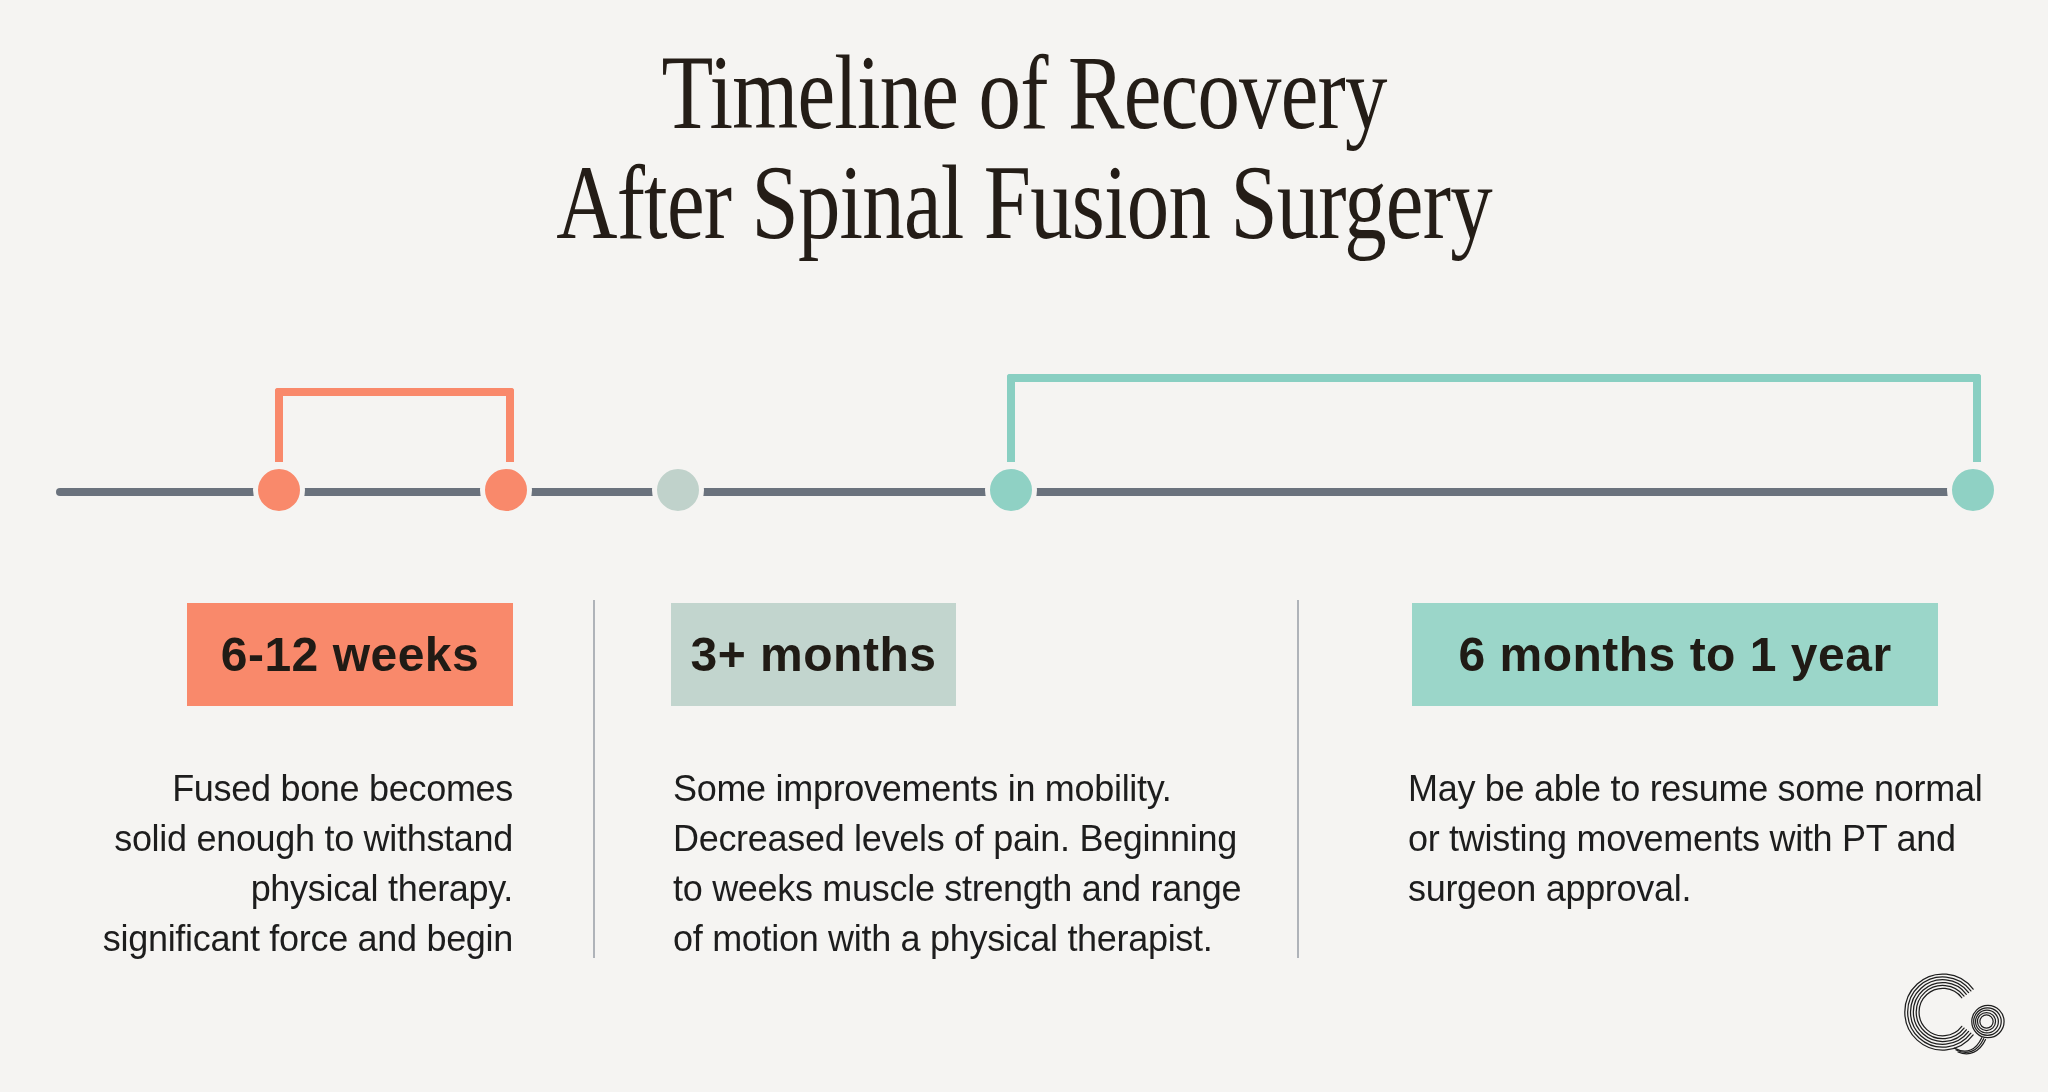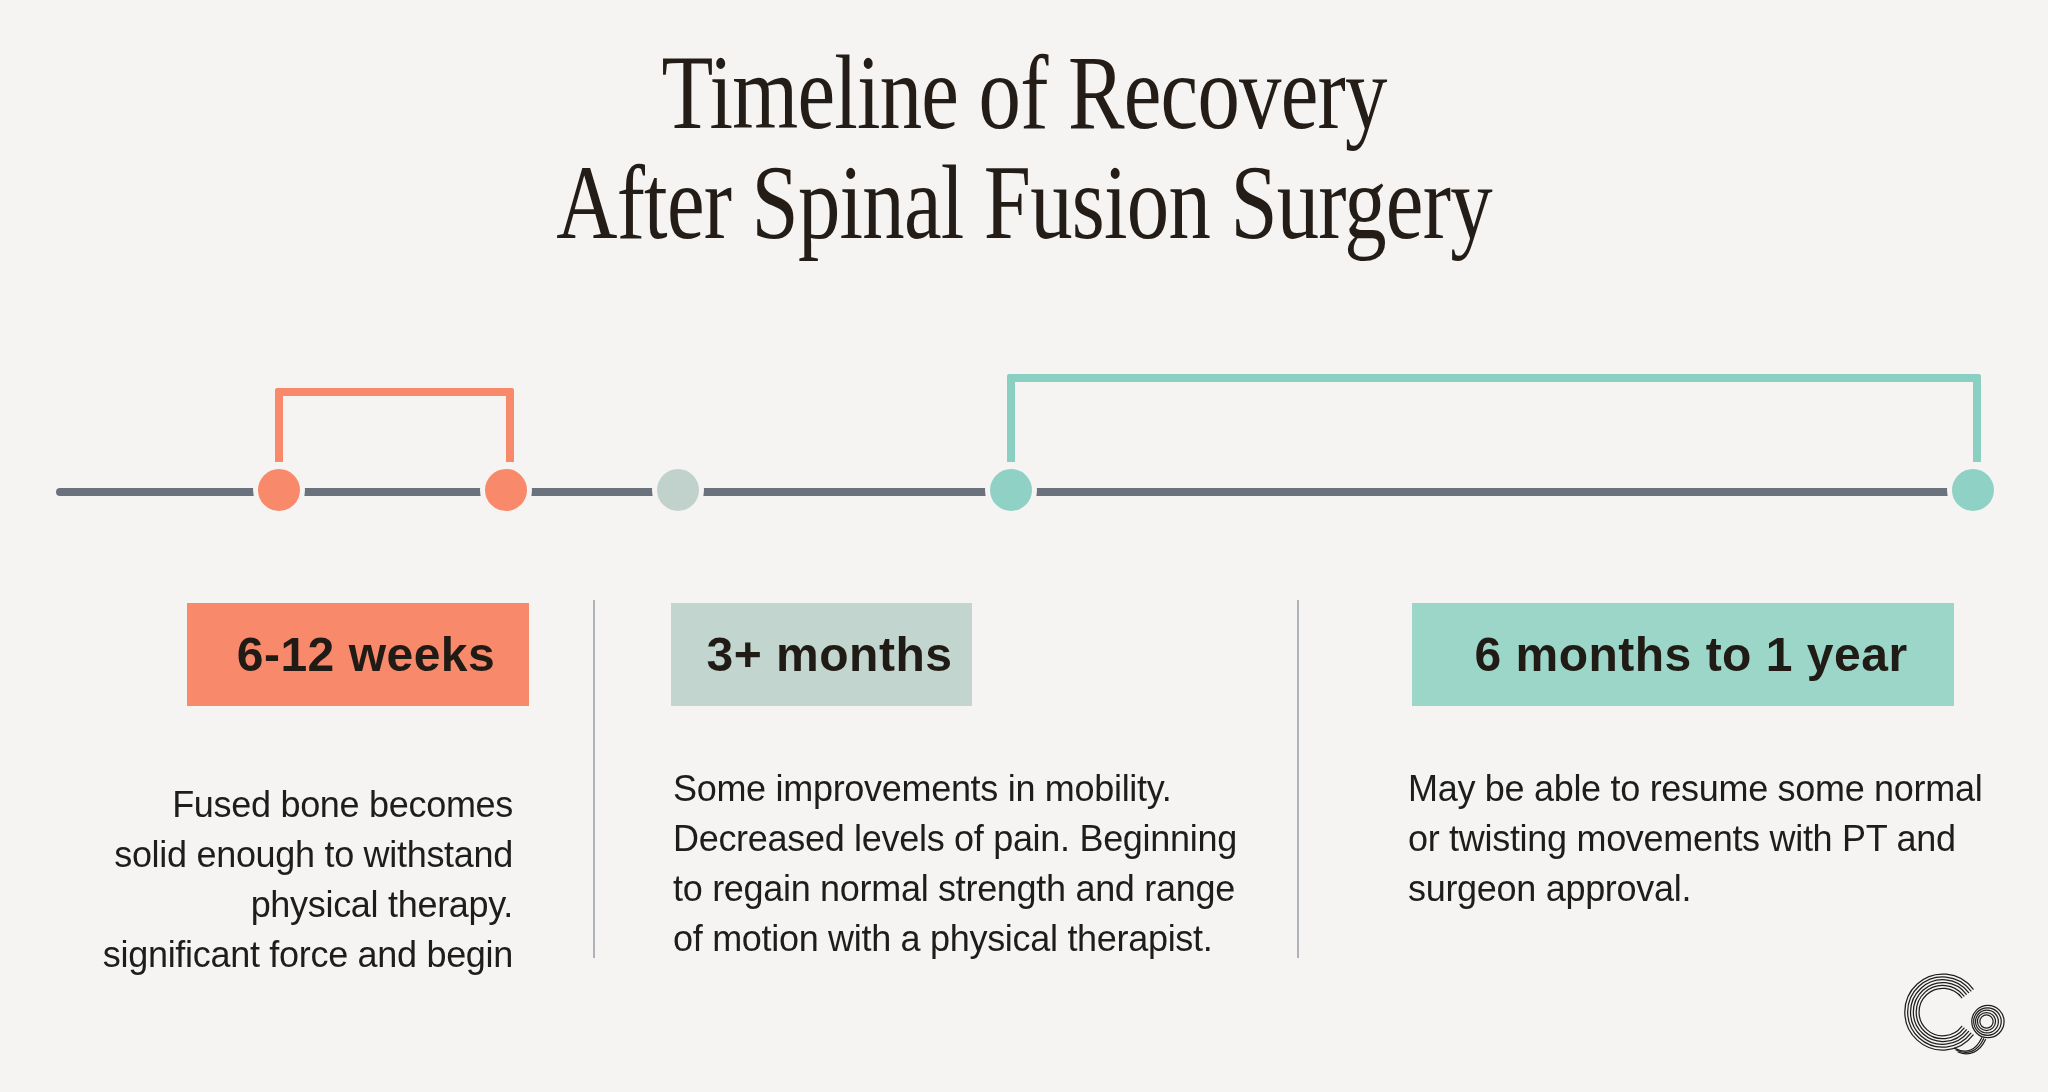--- a/index.html
+++ b/index.html
@@ -38,21 +38,21 @@
     border-style:solid;border-width:8px 8px 0 8px;border-color:transparent;
     border-radius:3px 3px 0 0;
   }
   .bracket.b1{left:275px;top:388px;width:239px;height:74px;}
   .bracket.b2{left:1007px;top:374px;width:974px;height:88px;}
 
   
   .label-box{
     position:absolute;top:603px;height:103px;
     display:flex;align-items:center;justify-content:center;
-    font-size:48px;font-weight:600;letter-spacing:0.5px;padding-left:16px;
+    font-size:48px;font-weight:600;letter-spacing:0.5px;
   }
   .label-box.c1{left:187px;width:326px;}
   .label-box.c2{left:671px;width:285px;}
   .label-box.c3{left:1380px;width:526px;}
 
   .desc{
     position:absolute;top:764px;
     font-size:36px;line-height:50px;letter-spacing:-0.3px;font-weight:400;
   }
   .desc.c1{left:60px;width:453px;text-align:right;}
@@ -85,36 +85,36 @@
     <span class="dot d1" style="background-color: rgb(249, 137, 107); border-color: rgb(245, 244, 242);"></span>
     <span class="dot d2" style="background-color: rgb(249, 137, 107); border-color: rgb(245, 244, 242);"></span>
     <span class="dot d3" style="background-color: rgb(192, 210, 203); border-color: rgb(245, 244, 242);"></span>
     <span class="dot d4" style="background-color: rgb(143, 209, 196); border-color: rgb(245, 244, 242);"></span>
     <span class="dot d5" style="background-color: rgb(143, 209, 196); border-color: rgb(245, 244, 242);"></span>
   </div>
 
   <div class="label-box c1" style="background-color: rgb(249, 137, 107); color: rgb(32, 27, 21);">
     <span>6-12 weeks</span>
   </div>
-  <div class="desc c1" style="color: rgb(29, 29, 29); margin-top: 16px;">
+  <div class="desc c1" style="color: rgb(29, 29, 29);">
     <div>Fused bone becomes</div>
     <div>solid enough to withstand</div>
     <div>physical therapy.</div>
     <div>significant force and begin</div>
   </div>
 
   <div class="divider v1" style="background-color: rgb(175, 179, 185);"></div>
 
   <div class="label-box c2" style="background-color: rgb(194, 213, 206); color: rgb(32, 27, 21);">
     <span>3+ months</span>
   </div>
   <div class="desc c2" style="color: rgb(29, 29, 29);">
     <div>Some improvements in mobility.</div>
     <div>Decreased levels of pain. Beginning</div>
-    <div>to regain normal strength and range</div>
+    <div>to weeks muscle strength and range</div>
     <div>of motion with a physical therapist.</div>
   </div>
 
   <div class="divider v2" style="background-color: rgb(175, 179, 185);"></div>
 
   <div class="label-box c3" style="background-color: rgb(155, 214, 201); color: rgb(32, 27, 21); margin-left: 32px;">
     <span>6 months to 1 year</span>
   </div>
   <div class="desc c3" style="color: rgb(29, 29, 29); margin-left: 28px;">
     <div>May be able to resume some normal</div>

